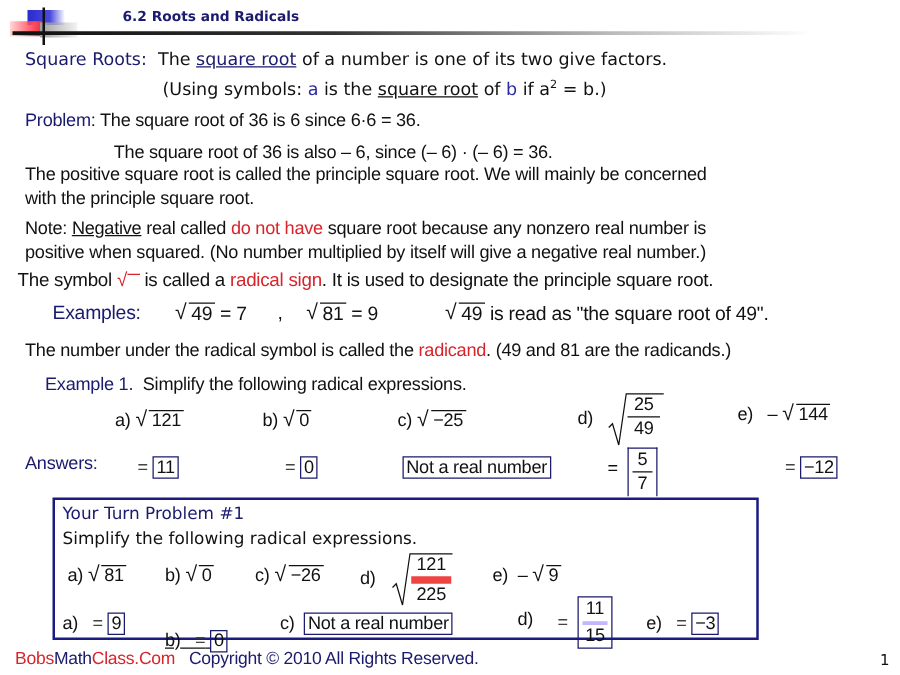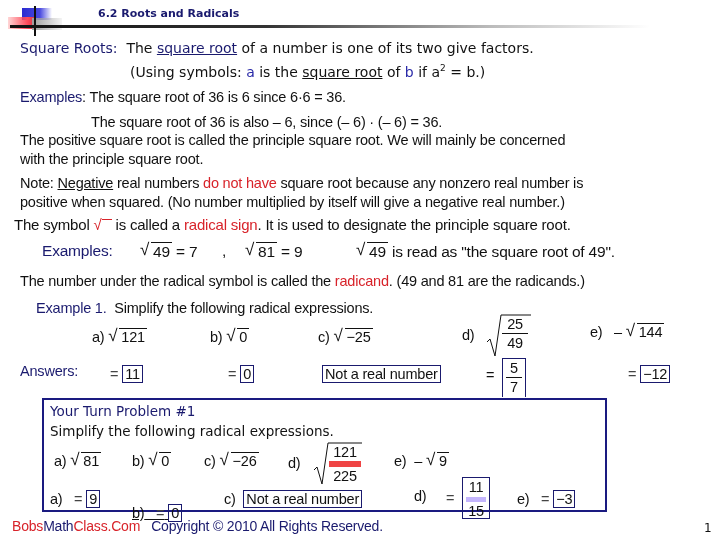--- a/index.html
+++ b/index.html
@@ -55,28 +55,28 @@
 
 <div class="abs t15" style="left:20px; top:40px; font-family:'DejaVu Sans',sans-serif; font-size:14px;">
   <span class="navy">Square Roots:</span>&nbsp;
   <span>The </span><span class="u navy">square root</span><span> of a number is one of its two give factors.</span>
 </div>
 <div class="abs" style="left:130px; top:63px; font-family:'DejaVu Sans',sans-serif; font-size:14px;">
   <span>(Using symbols: </span><span class="blue">a</span><span> is the </span><span class="u">square root</span><span> of </span><span class="blue">b</span><span> if a</span><sup style="font-size:9px">2</sup><span> = b.)</span>
 </div>
 
 <div class="abs t14 cond" style="left:20px; top:89px;">
-  <span class="navy">Examples</span><span>: The square root of 36 is 6 since 6·6 = 36.</span>
+  <span class="navy">Problem</span><span>: The square root of 36 is 6 since 6·6 = 36.</span>
 </div>
 <div class="abs t14 cond" style="left:91px; top:114px;">The square root of 36 is also – 6, since (– 6) · (– 6) = 36.</div>
 <div class="abs t14 cond" style="left:20px; top:132px;">The positive square root is called the principle square root.  We will mainly be concerned</div>
 <div class="abs t14 cond" style="left:20px; top:151px;">with the principle square root.</div>
 
 <div class="abs t14 cond" style="left:20px; top:175px;">
-  <span>Note:  </span><span class="u">Negative</span><span> real numbers </span><span class="red">do not have</span><span> square root because any nonzero real number is</span>
+  <span>Note:  </span><span class="u">Negative</span><span> real called </span><span class="red">do not have</span><span> square root because any nonzero real number is</span>
 </div>
 <div class="abs t14 cond" style="left:20px; top:194px;">positive when squared.  (No number multiplied by itself will give a negative real number.)</div>
 
 <div class="abs cond" style="left:14px; top:215px; font-size:15px;">
   <span>The symbol </span><span class="red" style="display:inline-block; border-top:1px solid #d8232a; border-top-color:transparent; position:relative;"><span>√</span><span style="display:inline-block;width:10px;border-top:1px solid #d8232a;vertical-align:top;margin-top:3px;"></span></span><span> is called a </span><span class="red">radical sign</span><span>.  It is used to designate the principle square root.</span>
 </div>
 
 <div class="abs cond" style="left:42px; top:242px; font-size:15.5px;">
   <span class="navy">Examples:</span>
 </div>
@@ -196,21 +196,21 @@
   <span class="box">0</span>
 </div>
 <div class="abs t14 cond" style="left:224px; top:490px;">
   <span>c)</span>&nbsp;
   <span class="box">Not a real number</span>
 </div>
 <div class="abs t14 cond" style="left:414px; top:488px;">d)</div>
 <div class="abs t14 cond eq" style="left:446px; top:490px;">=</div>
 <div class="abs t14 cond" style="left:462px; top:477px; border:1px solid #1a1a6e; width:26px; text-align:center; height:40px;">
   <div style="line-height:19px;">11</div>
-  <div style="border-top:5px solid #c4b5fd; line-height:19px; margin:0 3px;">15</div>
+  <div style="border-top:3px solid #c4b5fd; line-height:19px; margin:0 3px;">15</div>
 </div>
 <div class="abs t14 cond" style="left:517px; top:490px;">
   <span>e)</span>&nbsp;&nbsp;
   <span class="eq">=</span>
   <span class="box">−3</span>
 </div>
 
 <div class="abs cond" style="left:12px; top:518px; font-size:14px;">
   <span class="red">Bobs</span><span class="navy">Math</span><span class="red">Class.Com</span>&nbsp;&nbsp;
   <span class="navy">Copyright © 2010  All Rights Reserved.</span>

